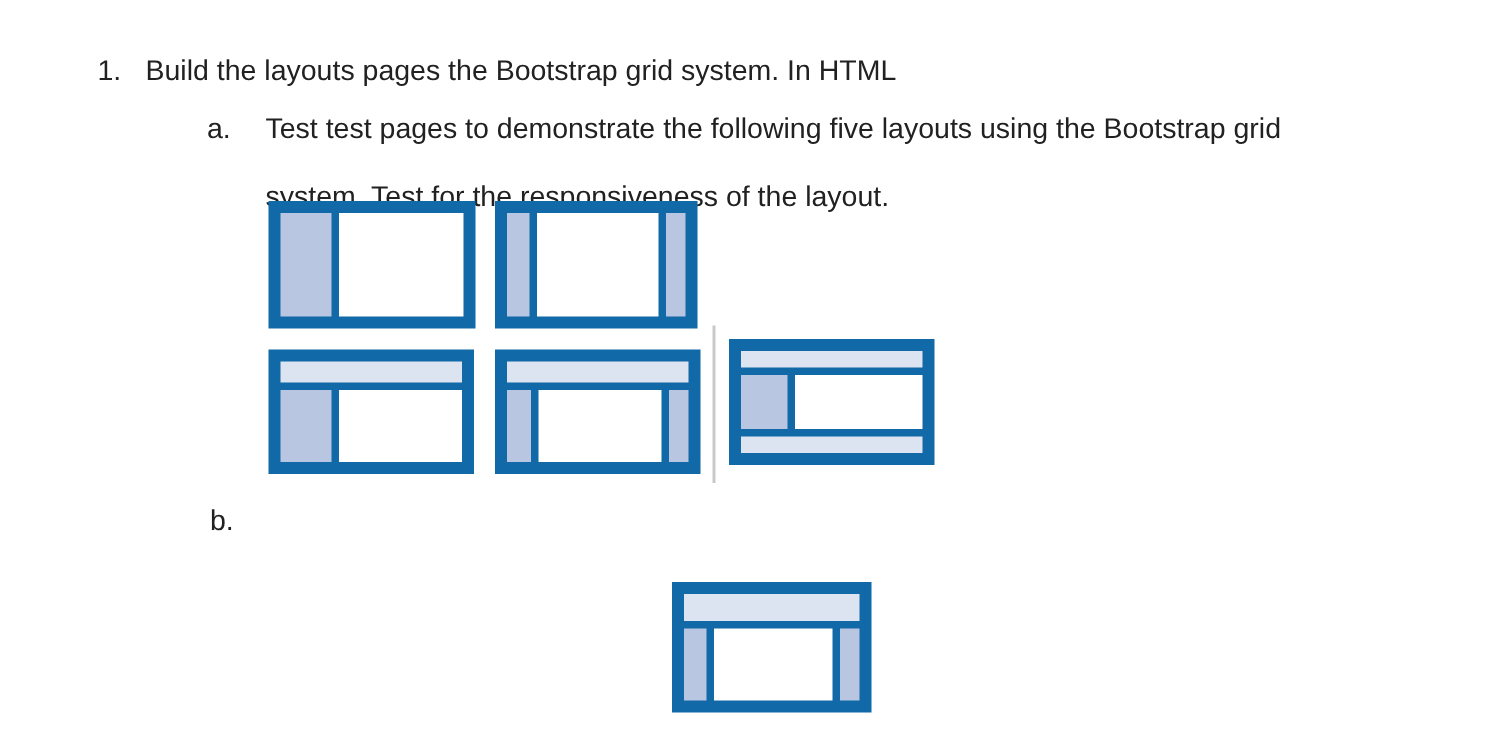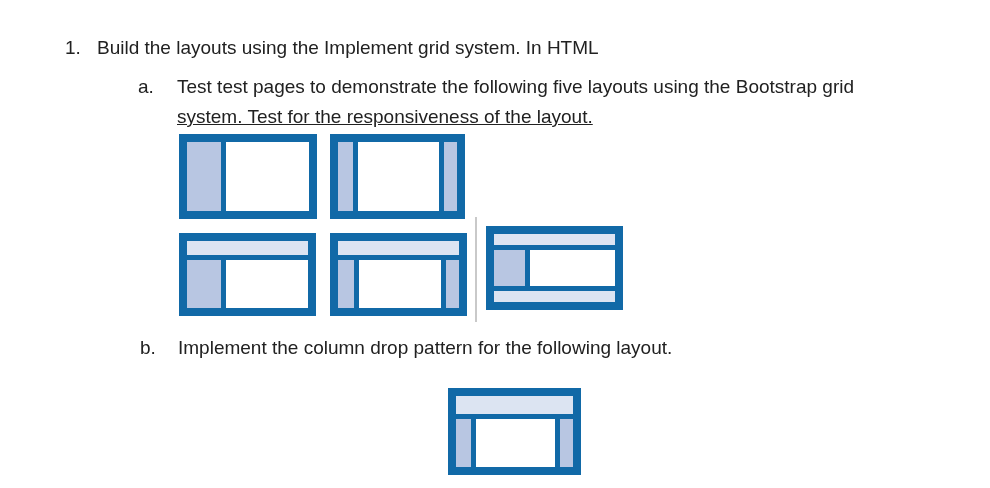--- a/index.html
+++ b/index.html
@@ -40,39 +40,39 @@
     min-width: 0;
   }
   .divider {
     position: absolute;
   }
   
   #m1   { left: 65px;  top: 36px; }
   #t1   { left: 97px;  top: 36px; }
   #ma   { left: 138px; top: 75px; }
   #ta1  { left: 177px; top: 75px; }
-  #ta2  { left: 177px; top: 105px; text-decoration: underline; }
+  #ta2  { left: 177px; top: 120px; }
   #mb   { left: 140px; top: 336px; }
   #tb   { left: 178px; top: 336px; }
 
   #fig1 { left: 179px; top: 134px; width: 138px; height: 85px; }
   #fig2 { left: 330px; top: 134px; width: 135px; height: 85px; }
   #fig3 { left: 179px; top: 233px; width: 137px; height: 83px; }
   #fig4 { left: 330px; top: 233px; width: 137px; height: 83px; }
   #fig5 { left: 486px; top: 226px; width: 137px; height: 84px; }
   #figb { left: 448px; top: 388px; width: 133px; height: 87px; }
   #vdiv { left: 475px; top: 217px; width: 2px;  height: 105px; }
 </style>
 </head>
 <body>
 
 <div class="page">
 
   <span class="t" id="m1">1.</span>
-  <span class="t" id="t1">Build the layouts using the Implement grid system. In HTML</span>
+  <span class="t" id="t1">Build the layouts pages the Bootstrap grid system. In HTML</span>
 
   <span class="t" id="ma">a.</span>
   <span class="t" id="ta1">Test test pages to demonstrate the following five layouts using the Bootstrap grid</span>
   <span class="t" id="ta2">system. Test for the responsiveness of the layout.</span>
 
   <div class="wire-box" id="fig1" style="background: rgb(17, 105, 167);">
       <div class="wire-row" style="flex: 1 1 auto;">
         <div class="wire-cell" style="background: rgb(184, 198, 226); flex: 0 0 28%;"></div>
         <div class="wire-cell" style="background: rgb(255, 255, 255); flex: 1 1 auto;"></div>
       </div>
@@ -111,21 +111,20 @@
       <div class="wire-row" style="flex: 1 1 auto;">
         <div class="wire-cell" style="background: rgb(184, 198, 226); flex: 0 0 26%;"></div>
         <div class="wire-cell" style="background: rgb(255, 255, 255); flex: 1 1 auto;"></div>
       </div>
       <div class="wire-row" style="flex: 0 0 11px;">
         <div class="wire-cell" style="background: rgb(220, 228, 242); flex: 1 1 auto;"></div>
       </div>
     </div>
 
   <span class="t" id="mb">b.</span>
-  <span class="t" id="tb">Implement the column drop pattern for the following layout.</span>
 
   <div class="wire-box" id="figb" style="background: rgb(17, 105, 167);">
       <div class="wire-row" style="flex: 0 0 18px;">
         <div class="wire-cell" style="background: rgb(220, 228, 242); flex: 1 1 auto;"></div>
       </div>
       <div class="wire-row" style="flex: 1 1 auto;">
         <div class="wire-cell" style="background: rgb(184, 198, 226); flex: 0 0 13%;"></div>
         <div class="wire-cell" style="background: rgb(255, 255, 255); flex: 1 1 auto;"></div>
         <div class="wire-cell" style="background: rgb(184, 198, 226); flex: 0 0 11%;"></div>
       </div>

